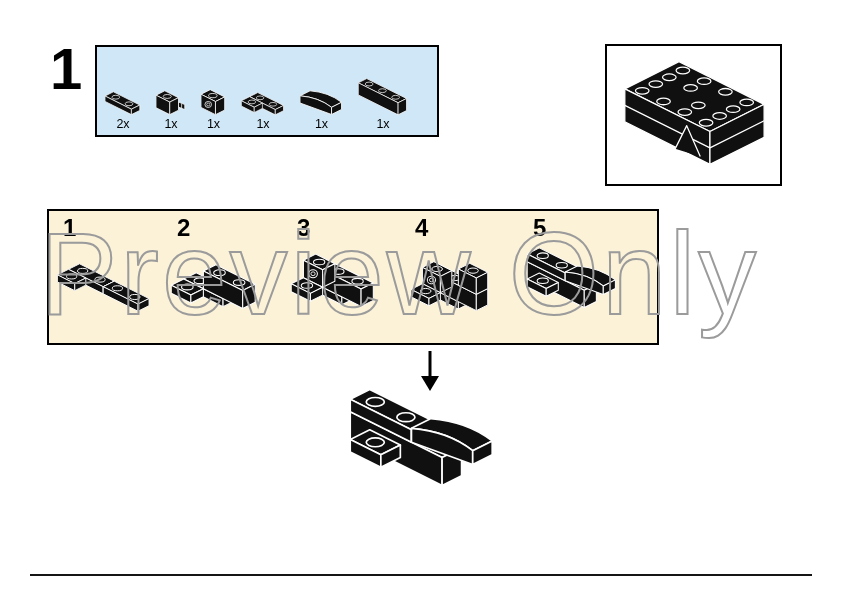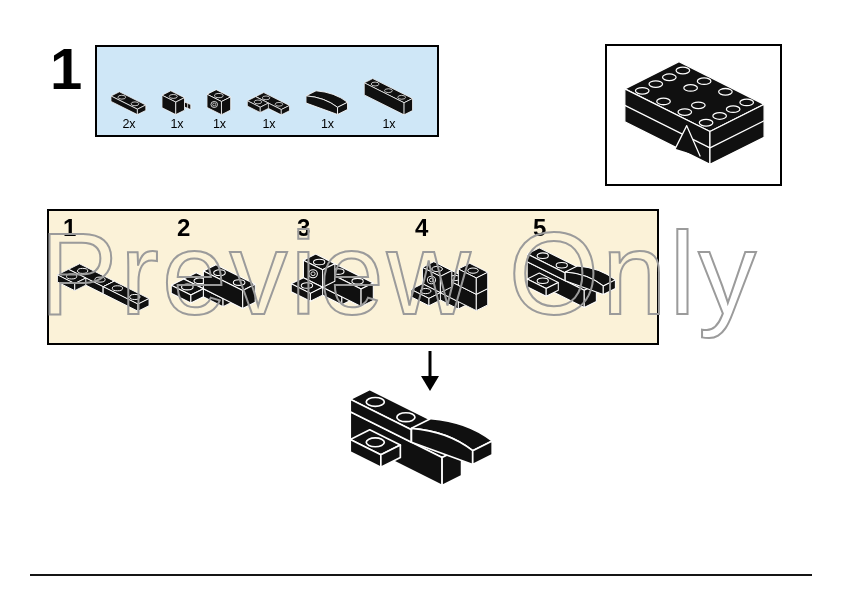--- a/index.html
+++ b/index.html
@@ -5,21 +5,21 @@
   html,body{margin:0;padding:0;background:#ffffff;}
   body{width:842px;height:596px;position:relative;overflow:hidden;
        font-family:"Liberation Sans", sans-serif;color:#000;}
   .page{position:absolute;inset:0;}
 
   .step-number{position:absolute;left:50px;top:40px;font-size:58px;line-height:1;
                font-weight:bold;}
 
   .parts-box{position:absolute;left:95px;top:45px;width:344px;height:92px;
              background:#cfe7f7;border:2px solid #000;box-sizing:border-box;
-             display:flex;align-items:flex-end;gap:15px;padding:8px 10px 5px 14px;}
+             display:flex;align-items:flex-end;gap:15px;padding:8px 10px 5px 8px;}
   .part{display:flex;flex-direction:column;align-items:center;gap:2px;}
   .part-qty{font-size:12.5px;line-height:1;}
 
   .preview-box{position:absolute;left:605px;top:44px;width:177px;height:142px;
                border:2.5px solid #000;box-sizing:border-box;background:#fff;
                display:flex;align-items:center;justify-content:center;}
 
   .substeps-box{position:absolute;left:47px;top:209px;width:612px;height:136px;
                 background:#fbf2d8;border:2px solid #000;box-sizing:border-box;}
   .substep-number{position:absolute;top:5px;font-size:24px;font-weight:bold;line-height:1;}

